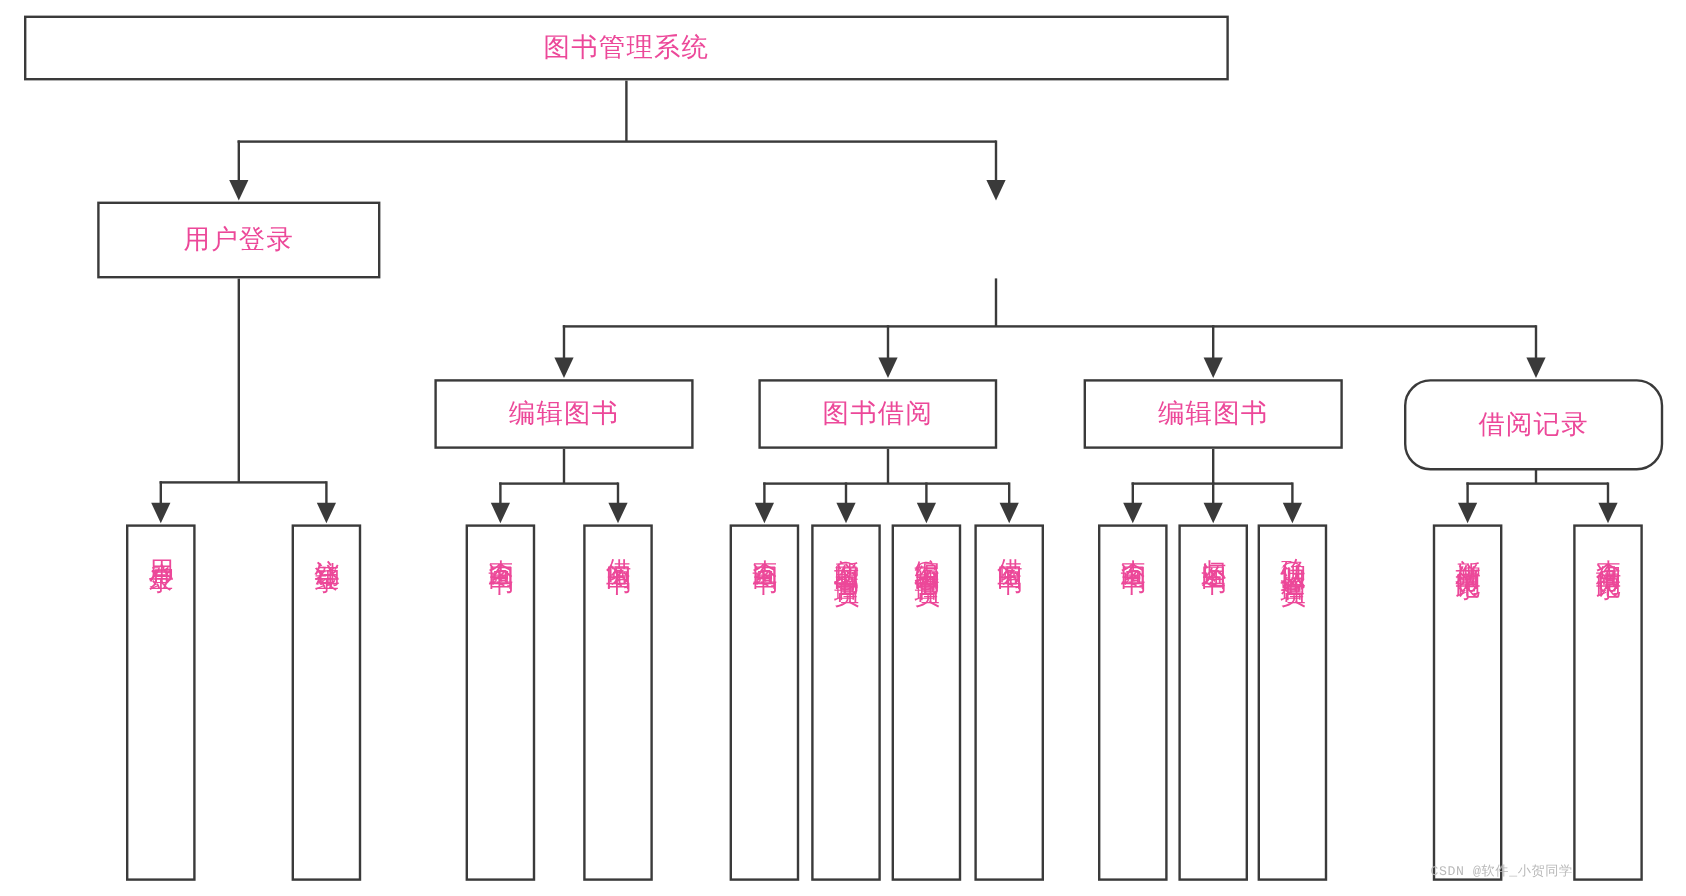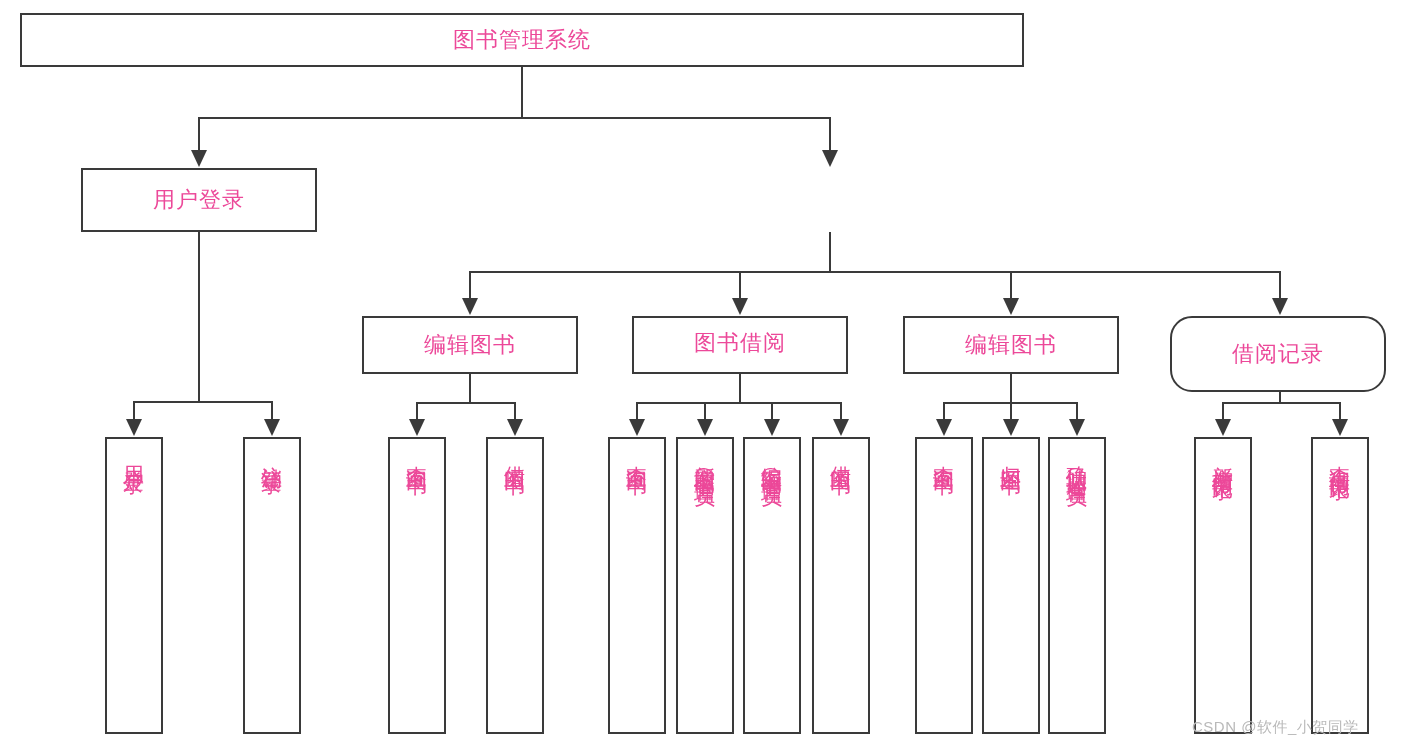--- a/index.html
+++ b/index.html
@@ -59,26 +59,27 @@
   .arrow{
     position:absolute;
     width:0;height:0;
     border-left:8px solid transparent;
     border-right:8px solid transparent;
     border-top:17px solid #3a3a3a;
   }
   
   #watermark{
     position:absolute;
-    font-size:15px;
+    font-size:11px;
     color:#b9b9b9;
     white-space:nowrap;
     letter-spacing:0.5px;
     pointer-events:none;
     user-select:none;
+    font-family:Liberation Mono, monospace;
   }
 </style>
 </head>
 <body>
 
 <div id="canvas">
 
   <div class="conn v" style="left:521px;top:67px;height:51px;"></div>
 
   <div class="conn h" style="left:198px;top:117px;width:632px;"></div>
@@ -146,21 +147,21 @@
     <span class="label">图书管理系统</span>
   </div>
 
   <div class="node h" style="left:81px;top:168px;width:236px;height:64px;">
     <span class="label">用户登录</span>
   </div>
 
   <div class="node h" style="left:362px;top:316px;width:216px;height:58px;">
     <span class="label">编辑图书</span>
   </div>
-  <div class="node h" style="left:632px;top:316px;width:216px;height:58px;font-family:Liberation Mono, monospace;">
+  <div class="node h" style="left:632px;top:316px;width:199px;height:58px;">
     <span class="label">图书借阅</span>
   </div>
   <div class="node h" style="left:903px;top:316px;width:216px;height:58px;">
     <span class="label">编辑图书</span>
   </div>
   <div class="node h" style="left:1170px;top:316px;width:216px;height:76px;border-radius:22px;">
     <span class="label">借阅记录</span>
   </div>
 
   <div class="node v" style="left:105px;top:437px;width:58px;height:297px;">

